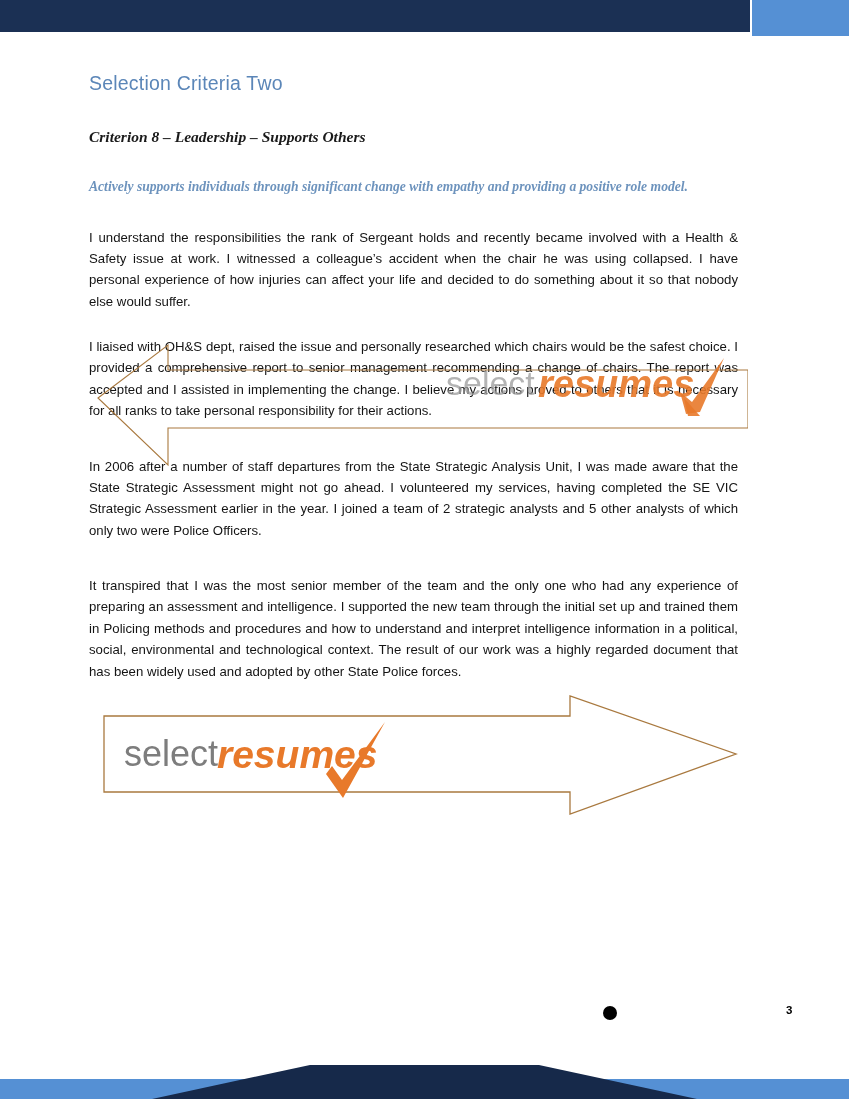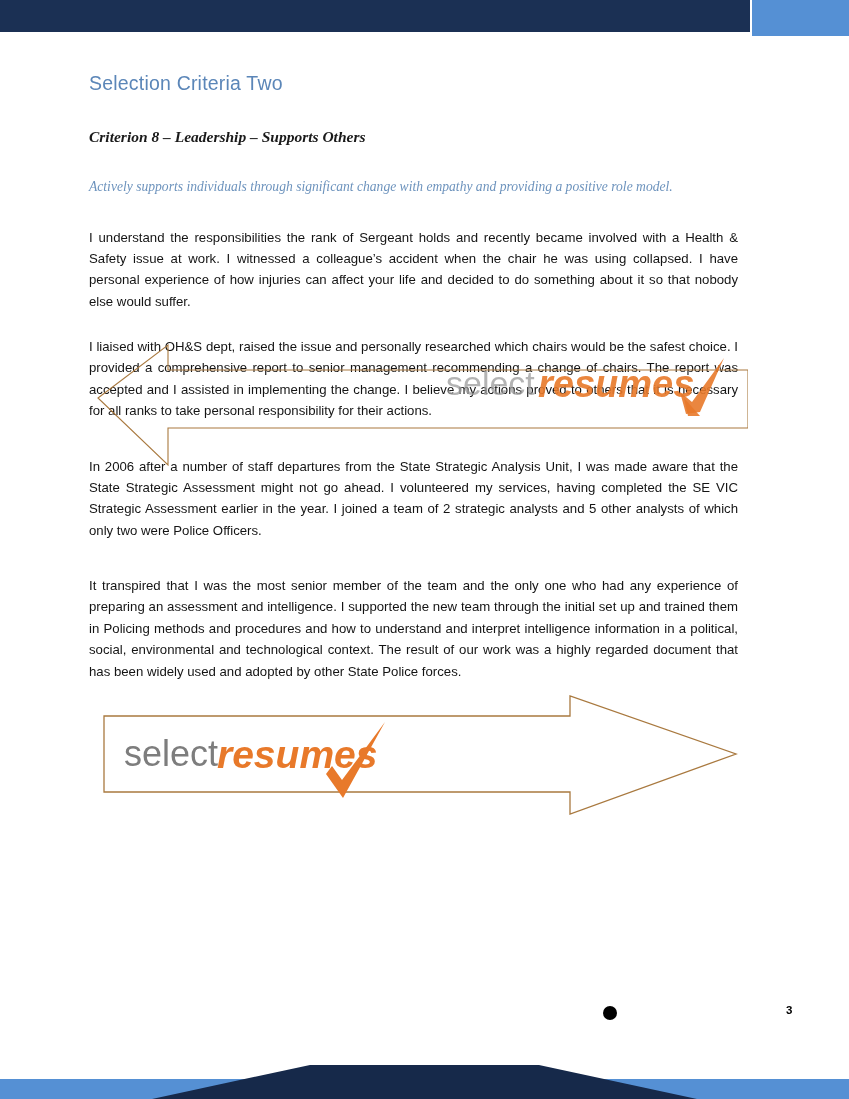--- a/index.html
+++ b/index.html
@@ -76,20 +76,21 @@
     line-height: 1.3;
   }
 
   .intro-italic {
     font-family: "Liberation Serif", serif;
     font-style: italic;
     font-size: 13.6px;
     color: #6d93bd;
     line-height: 1.55;
     margin: 0 0 30px 0;
+    font-weight: bold;
   }
 
   .body-para {
     font-family: "Liberation Sans", sans-serif;
     font-size: 13.2px;
     color: #141414;
     line-height: 1.62;
     text-align: justify;
     margin: 0 0 24px 0;
   }

